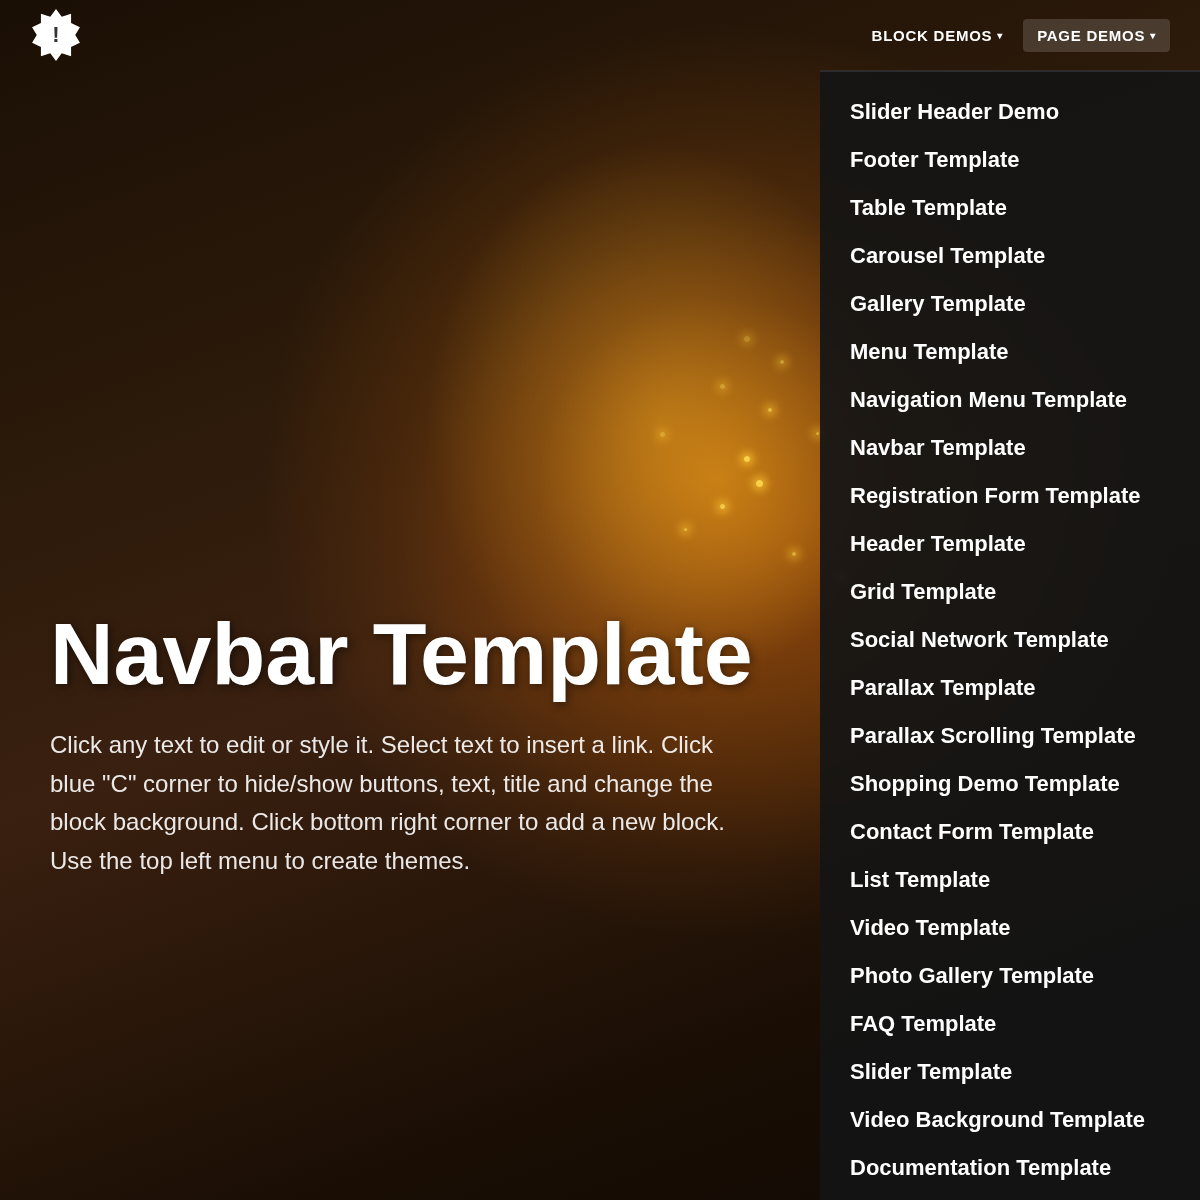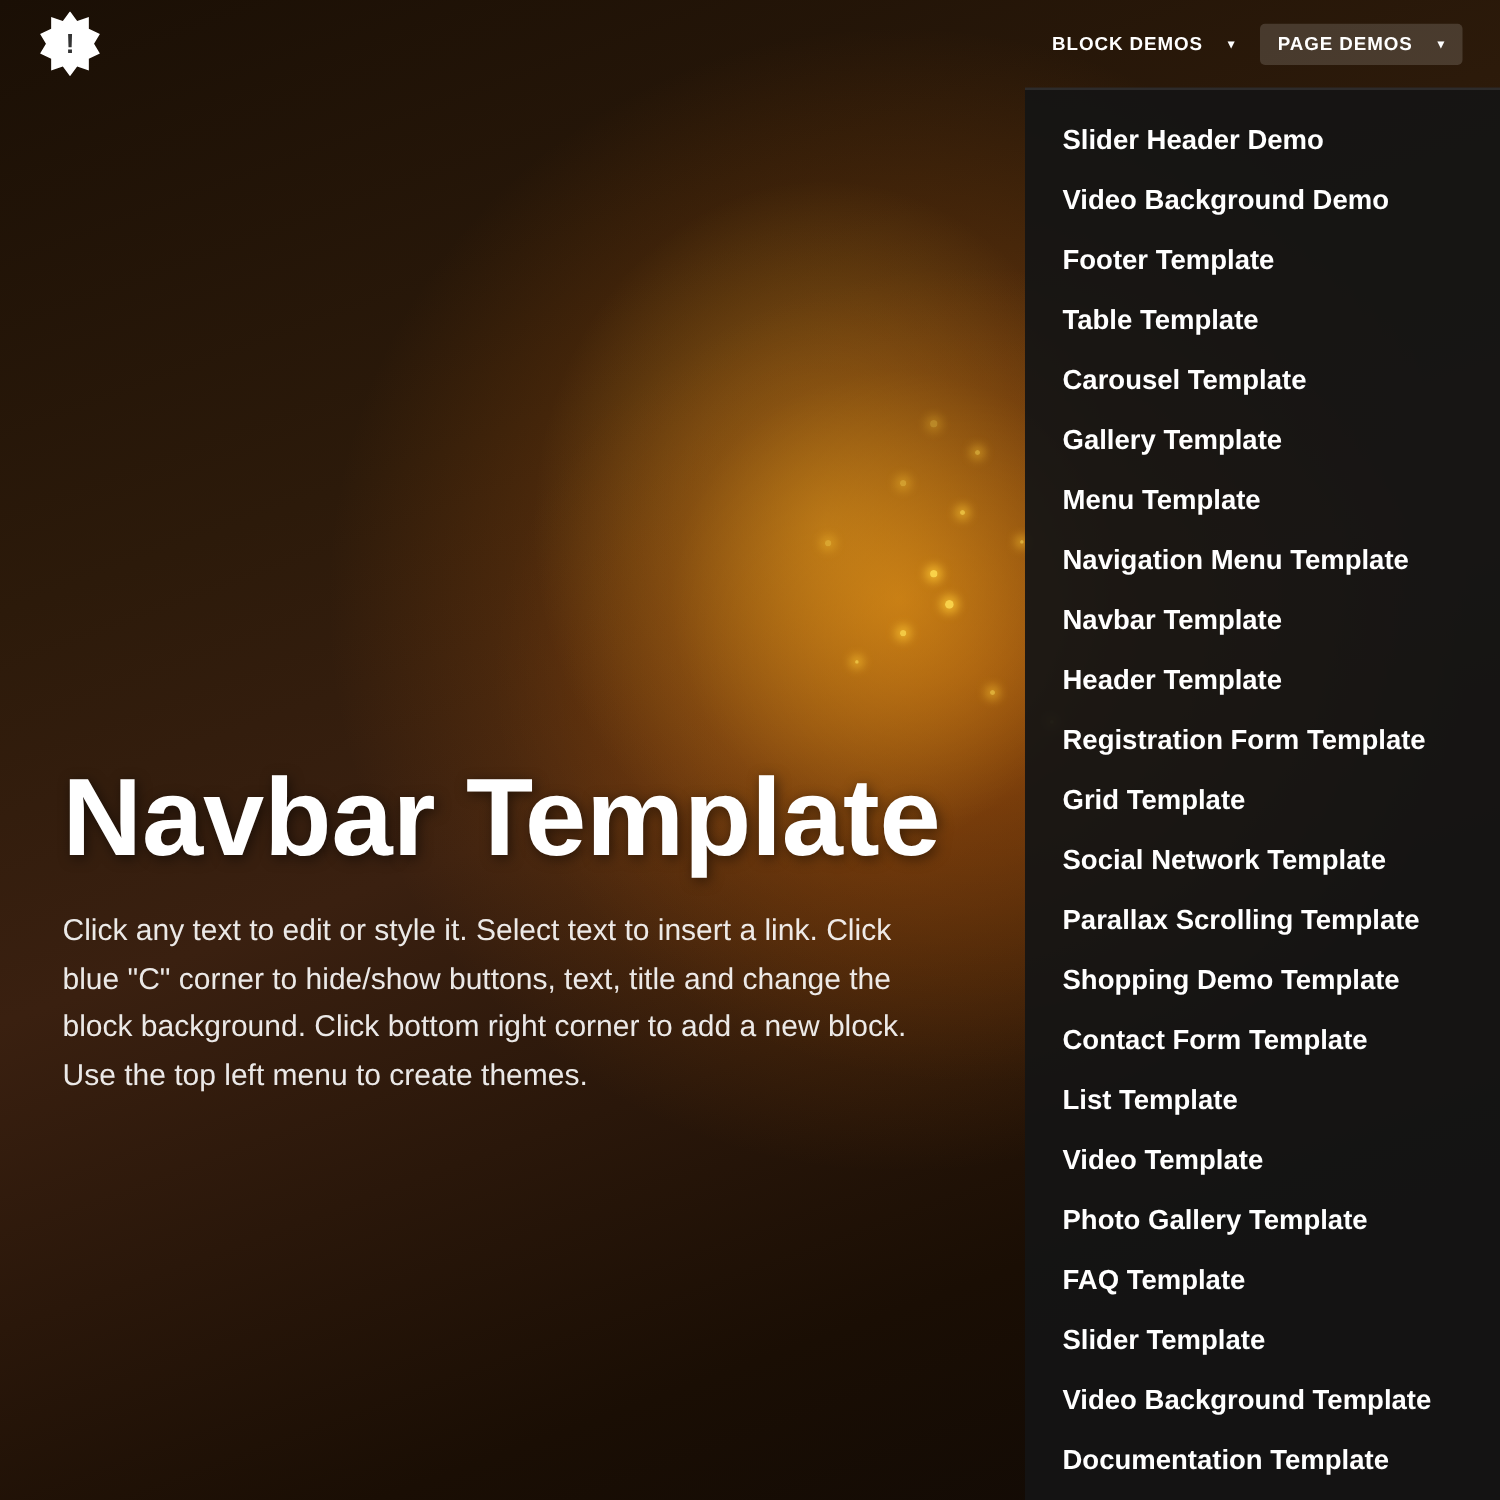--- a/index.html
+++ b/index.html
@@ -78,21 +78,21 @@
 
     .nav-btn {
       color: white;
       font-size: 15px;
       font-weight: 700;
       letter-spacing: 0.05em;
       cursor: pointer;
       padding: 8px 14px;
       display: flex;
       align-items: center;
-      gap: 20px;
+      gap: 5px;
       text-transform: uppercase;
       background: none;
       border: none;
     }
 
     .nav-btn.active {
       background: rgba(255,255,255,0.15);
       border-radius: 4px;
     }
 
@@ -180,32 +180,32 @@
     </button>
     <button class="nav-btn active">
       <span>PAGE DEMOS</span>
       <span class="chevron">▾</span>
     </button>
   </div>
 </nav>
 
 <div class="dropdown-panel">
   <a class="menu-item">Slider Header Demo</a>
-  <a class="menu-item">Video Background Demo</a>
   <a class="menu-item">Footer Template</a>
   <a class="menu-item">Table Template</a>
   <a class="menu-item">Carousel Template</a>
   <a class="menu-item">Gallery Template</a>
   <a class="menu-item">Menu Template</a>
   <a class="menu-item">Navigation Menu Template</a>
   <a class="menu-item">Navbar Template</a>
+  <a class="menu-item">Registration Form Template</a>
   <a class="menu-item">Header Template</a>
-  <a class="menu-item">Registration Form Template</a>
   <a class="menu-item">Grid Template</a>
   <a class="menu-item">Social Network Template</a>
+  <a class="menu-item">Parallax Template</a>
   <a class="menu-item">Parallax Scrolling Template</a>
   <a class="menu-item">Shopping Demo Template</a>
   <a class="menu-item">Contact Form Template</a>
   <a class="menu-item">List Template</a>
   <a class="menu-item">Video Template</a>
   <a class="menu-item">Photo Gallery Template</a>
   <a class="menu-item">FAQ Template</a>
   <a class="menu-item">Slider Template</a>
   <a class="menu-item">Video Background Template</a>
   <a class="menu-item">Documentation Template</a>

